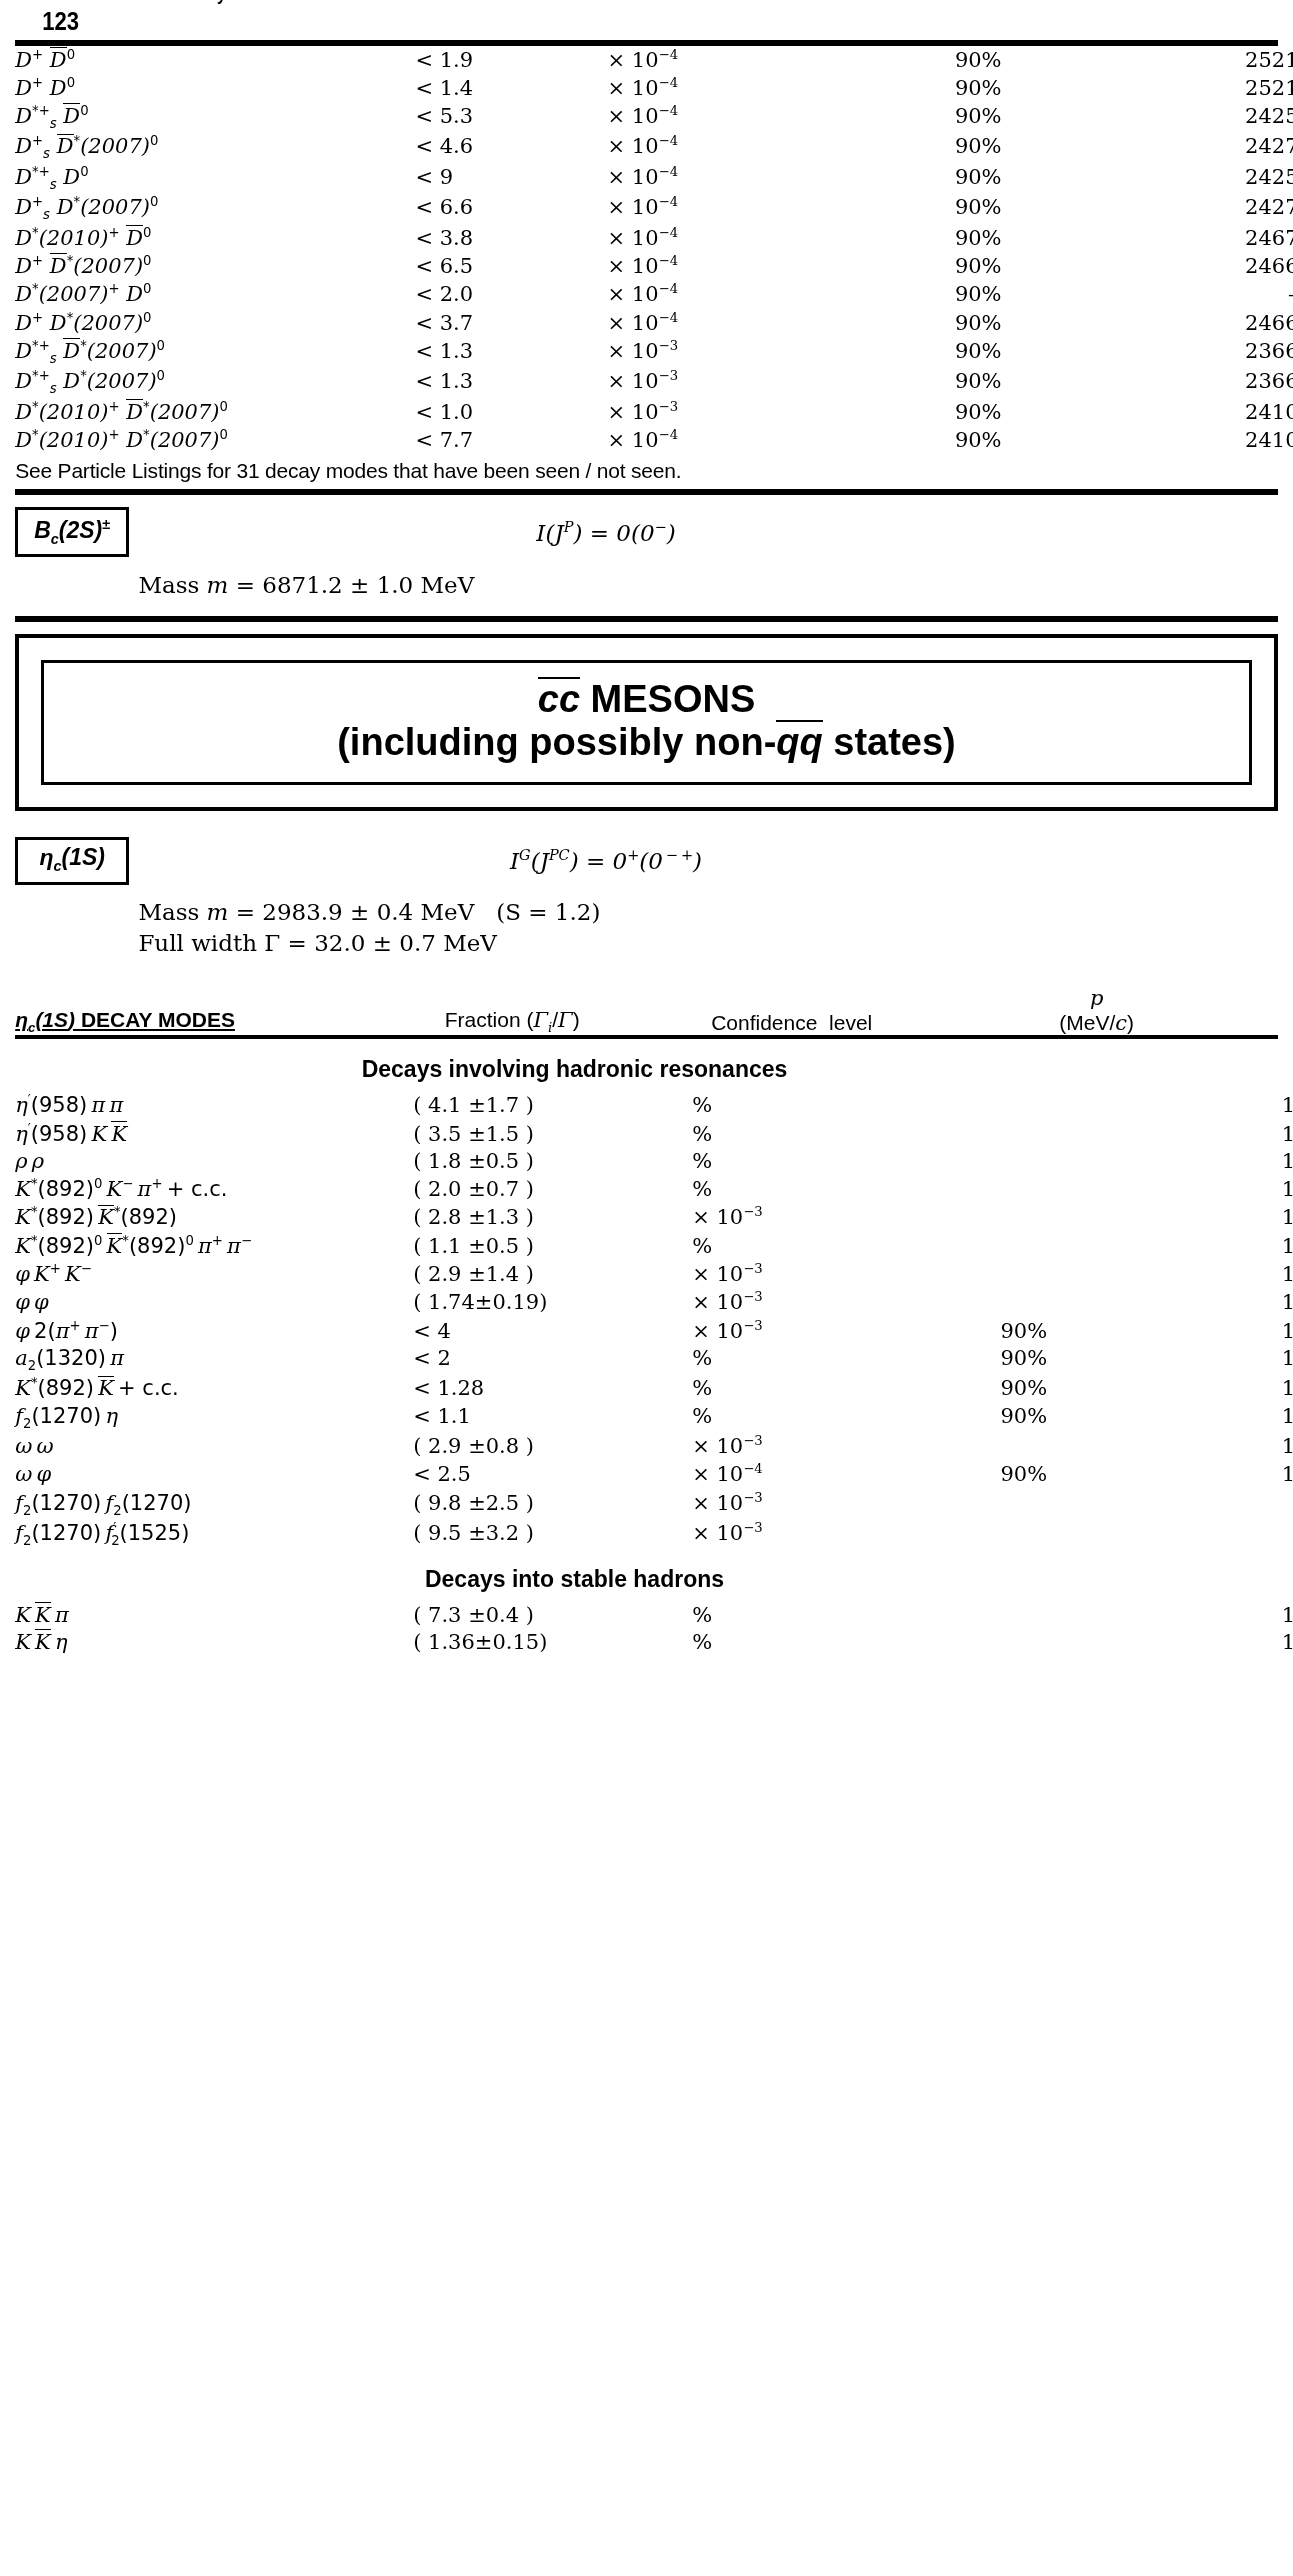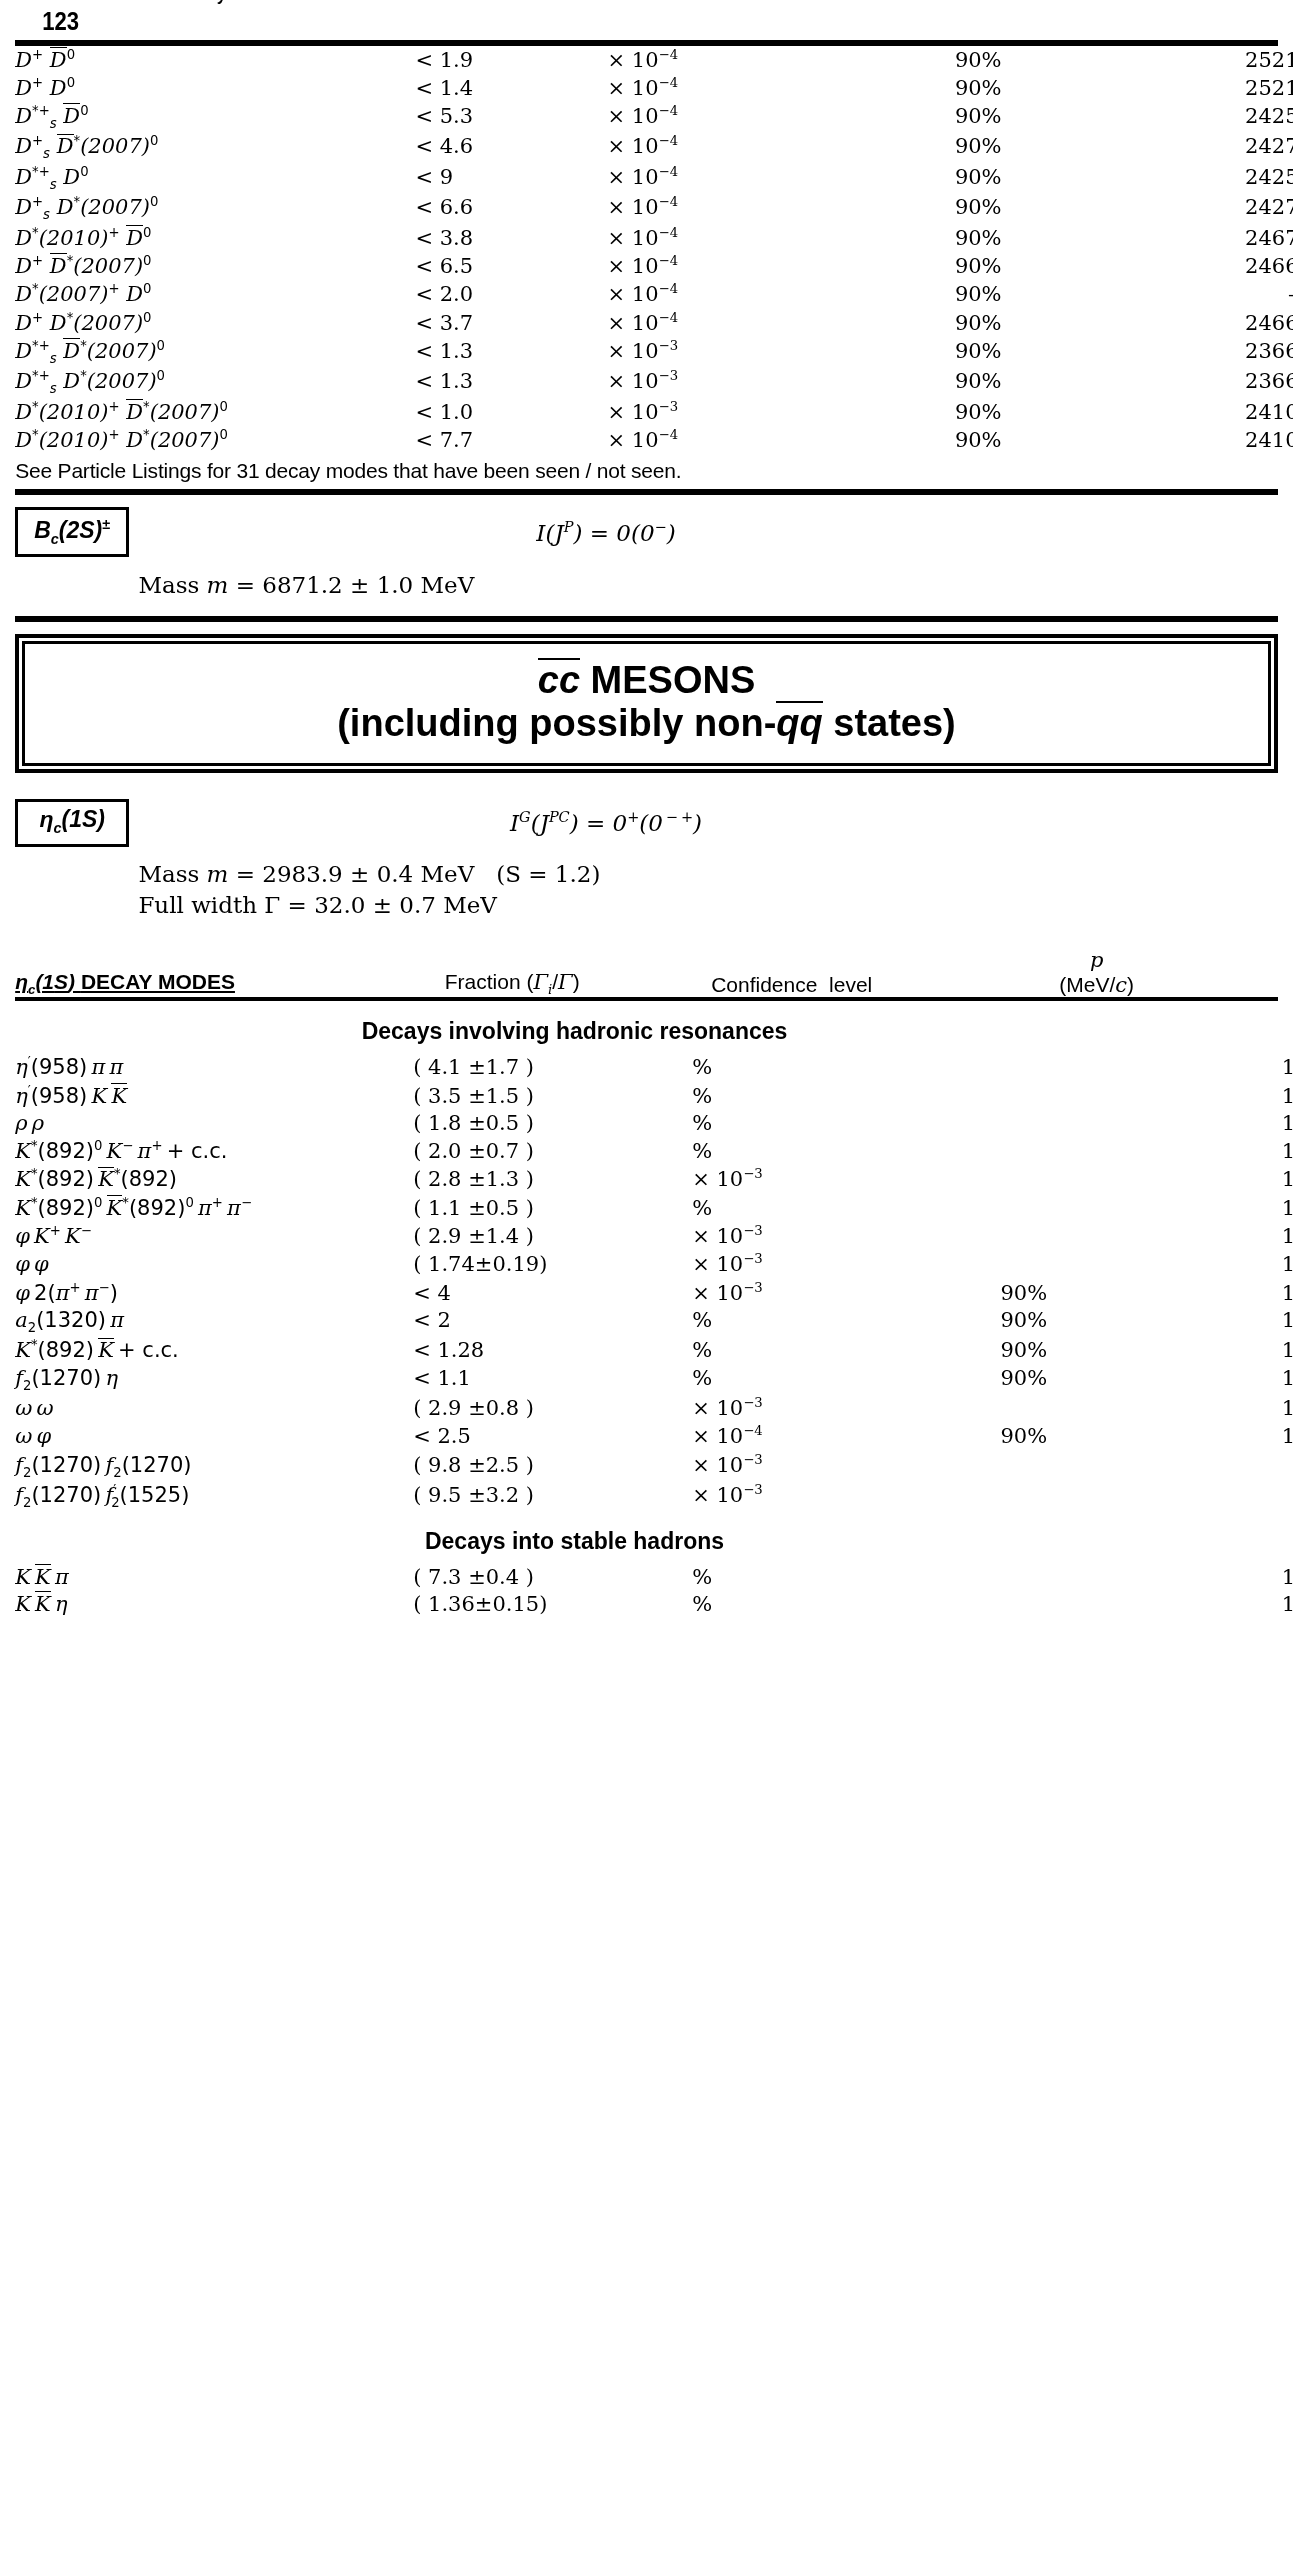--- a/index.html
+++ b/index.html
@@ -129,21 +129,21 @@
     font-size: 23px;
     padding: 2.5px 0 2.5px 108px;
     white-space: nowrap;
   }
   .prop-wrap { padding: 12px 15.2px 13.5px 15.2px; }
 
   
   .banner-outer {
     margin: 0 15.2px;
     border: 4.2px solid #000;
-    padding: 3px;
+    padding: 22px;
   }
   .banner-inner {
     border: 3.4px solid #000;
     padding: 13.5px 8.5px 18.6px 8.5px;
     text-align: center;
     font-family: "Liberation Sans", sans-serif;
     font-weight: 700;
   }
   .banner-l1 { font-size: 38px; line-height: 1.12; }
   .banner-l2 { font-size: 38px; line-height: 1.12; }

